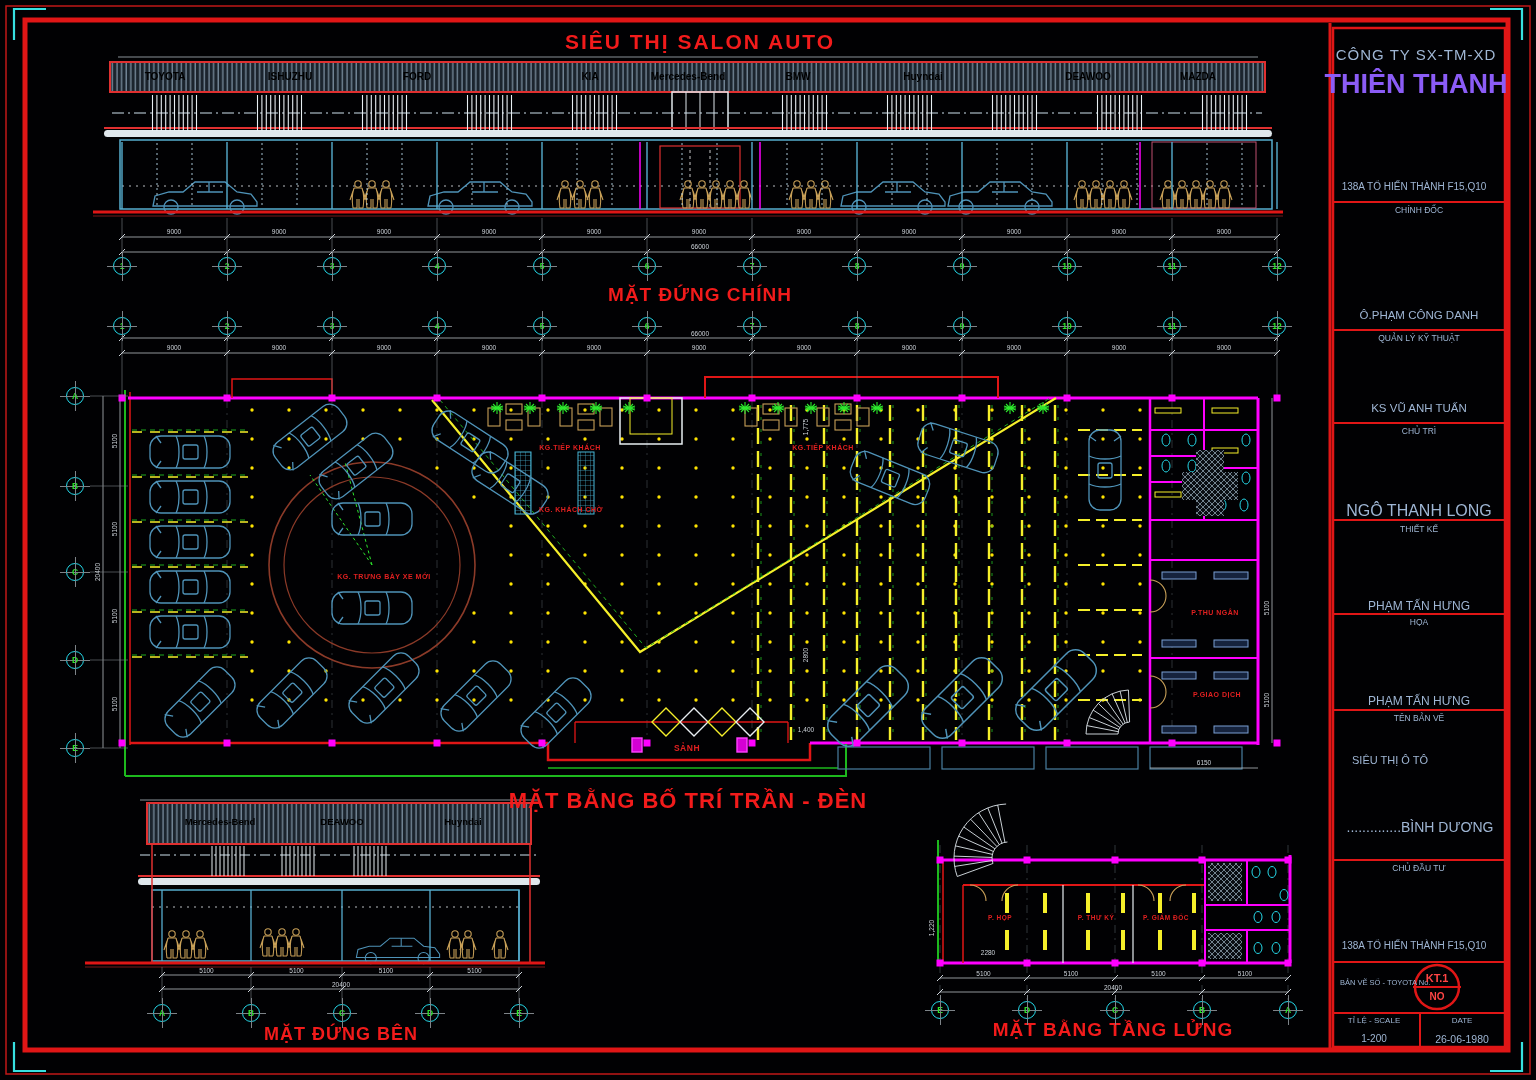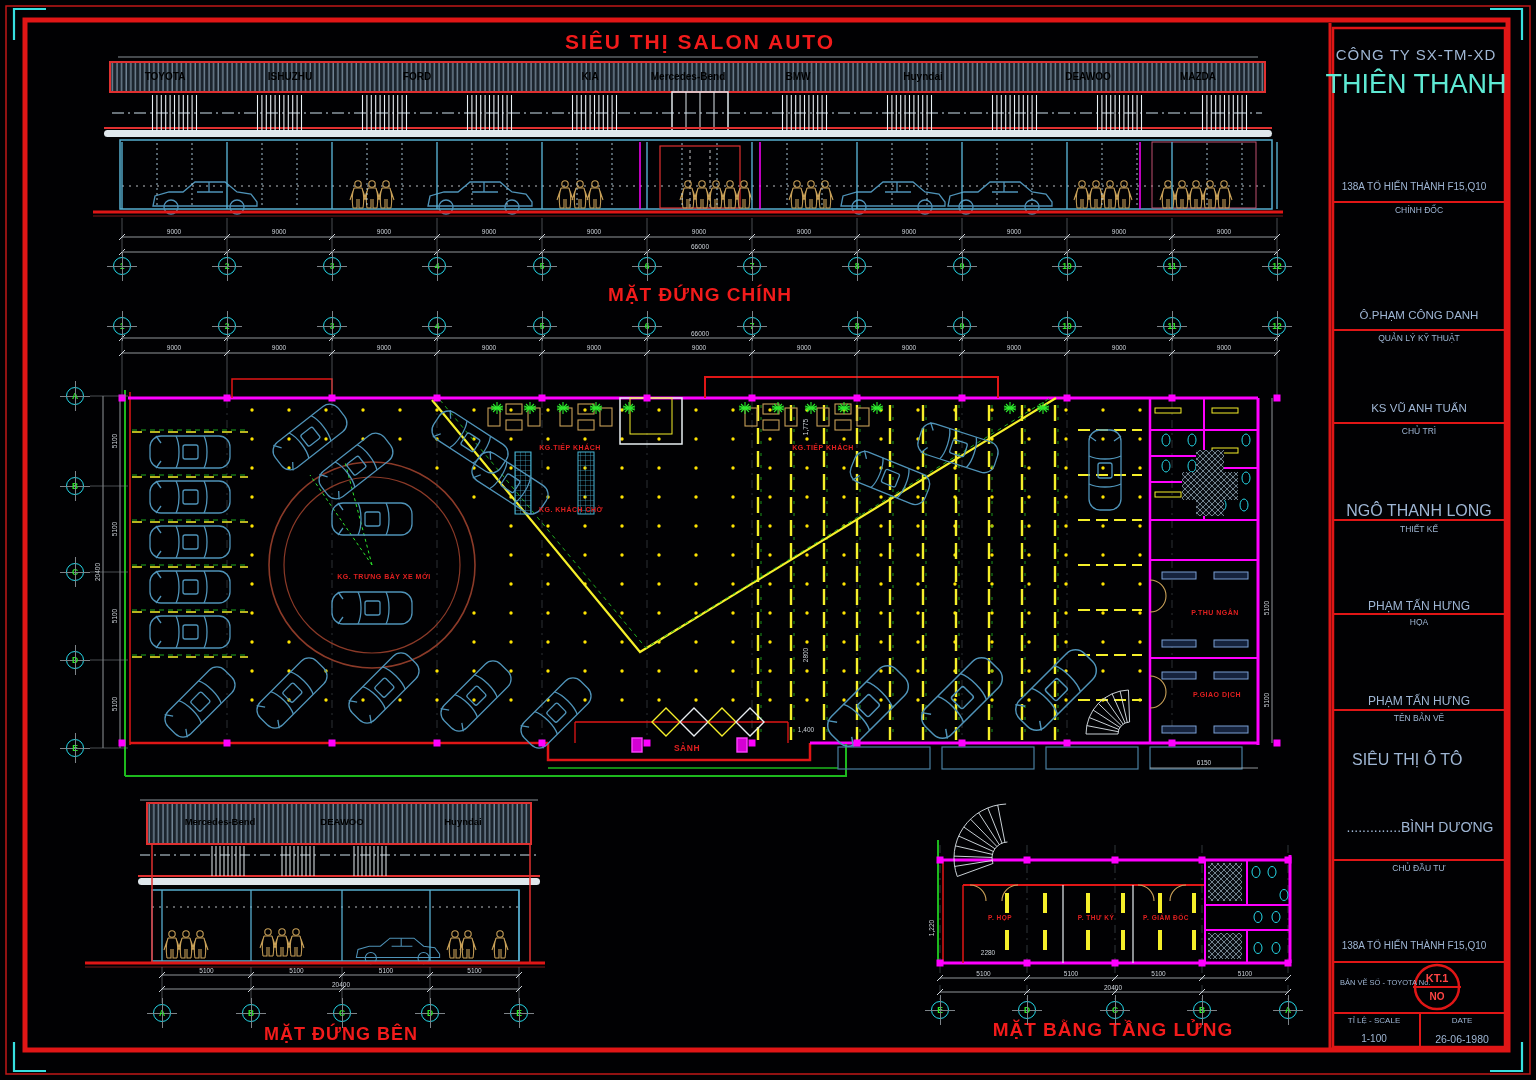--- a/index.html
+++ b/index.html
@@ -1062,56 +1062,57 @@
   <div class="lbl t-red" style="left:700px;top:294px;font-size:19px">MẶT ĐỨNG CHÍNH</div>
 
   <div class="lbl planlbl" style="left:570px;top:447px">KG.TIẾP KHÁCH</div>
   <div class="lbl planlbl" style="left:823px;top:447px">KG.TIẾP KHÁCH</div>
   <div class="lbl planlbl" style="left:571px;top:509px">KG. KHÁCH CHỜ</div>
   <div class="lbl planlbl" style="left:384px;top:576px">KG. TRƯNG BÀY XE MỚI</div>
   <div class="lbl planlbl" style="left:1215px;top:612px">P.THU NGÂN</div>
   <div class="lbl planlbl" style="left:1217px;top:694px">P.GIAO DỊCH</div>
   <div class="lbl planlbl" style="left:687px;top:748px;font-size:8.5px">SẢNH</div>
 
+  <div class="lbl t-red" style="left:688px;top:801px;font-size:22px">MẶT BẰNG BỐ TRÍ TRẦN - ĐÈN</div>
 
   <div class="lbl brand" style="left:220px;top:822px;font-size:9.5px">Mercedes-Bend</div>
   <div class="lbl brand" style="left:342px;top:822px;font-size:9.5px">DEAWOO</div>
   <div class="lbl brand" style="left:463px;top:822px;font-size:9.5px">Huyndai</div>
 
   <div class="lbl t-red" style="left:341px;top:1034px;font-size:18px">MẶT ĐỨNG BÊN</div>
 
   <div class="lbl planlbl" style="left:1000px;top:918px;font-size:6.5px">P. HỌP</div>
   <div class="lbl planlbl" style="left:1096px;top:918px;font-size:6.5px">P. THƯ KÝ</div>
   <div class="lbl planlbl" style="left:1166px;top:918px;font-size:6.5px">P. GIÁM ĐỐC</div>
 
   <div class="lbl t-red" style="left:1113px;top:1029px;font-size:19px">MẶT BẰNG TẦNG LỬNG</div>
 
   <div class="lbl tb" style="left:1416px;top:54px;font-size:15px;letter-spacing:1px">CÔNG TY SX-TM-XD</div>
-  <div class="lbl tb" style="left:1416px;top:84px;font-size:27px;font-weight:normal;color:#5eead4">THIÊN THANH</div>
+  <div class="lbl tb" style="left:1416px;top:84px;font-size:27px;font-weight:bold;color:#8b5cf6">THIÊN THANH</div>
   <div class="lbl tb" style="left:1414px;top:187px;font-size:10px">138A TỔ HIẾN THÀNH F15,Q10</div>
   <div class="lbl tb" style="left:1419px;top:210px;font-size:8.5px">CHÍNH ĐỐC</div>
   <div class="lbl tb" style="left:1419px;top:316px;font-size:11.5px">Ô.PHẠM CÔNG DANH</div>
   <div class="lbl tb" style="left:1419px;top:338px;font-size:8.5px">QUẢN LÝ KỸ THUẬT</div>
   <div class="lbl tb" style="left:1419px;top:409px;font-size:11.5px">KS VŨ ANH TUẤN</div>
   <div class="lbl tb" style="left:1419px;top:431px;font-size:8.5px">CHỦ TRÌ</div>
   <div class="lbl tb" style="left:1419px;top:511px;font-size:16px">NGÔ THANH LONG</div>
   <div class="lbl tb" style="left:1419px;top:529px;font-size:8.5px">THIẾT KẾ</div>
   <div class="lbl tb" style="left:1419px;top:606px;font-size:12px">PHẠM TẤN HƯNG</div>
   <div class="lbl tb" style="left:1419px;top:622px;font-size:8.5px">HỌA</div>
   <div class="lbl tb" style="left:1419px;top:701px;font-size:12px">PHẠM TẤN HƯNG</div>
   <div class="lbl tb" style="left:1419px;top:718px;font-size:8.5px">TÊN BẢN VẼ</div>
-  <div class="lbl-left tb" style="left:1352px;top:760px;font-size:16px">SIÊU THỊ Ô TÔ</div>
+  <div class="lbl-left tb" style="left:1352px;top:760px;font-size:11px">SIÊU THỊ Ô TÔ</div>
   <div class="lbl tb" style="left:1420px;top:827px;font-size:14px">..............BÌNH DƯƠNG</div>
   <div class="lbl tb" style="left:1419px;top:868px;font-size:8.5px">CHỦ ĐẦU TƯ</div>
   <div class="lbl tb" style="left:1414px;top:946px;font-size:10px">138A TỔ HIẾN THÀNH F15,Q10</div>
   <div class="lbl-left tb" style="left:1340px;top:983px;font-size:7.5px">BẢN VẼ SỐ  - TOYOTA No.</div>
   <div class="lbl" style="left:1437px;top:978px;font-size:11px;color:#ff4545;font-weight:bold">KT.1</div>
   <div class="lbl" style="left:1437px;top:997px;font-size:10px;color:#ff4545;font-weight:bold">NO</div>
   <div class="lbl tb" style="left:1374px;top:1021px;font-size:8px">TỈ LỆ - SCALE</div>
-  <div class="lbl tb" style="left:1374px;top:1039px;font-size:10px">1-100</div>
+  <div class="lbl tb" style="left:1374px;top:1039px;font-size:10px">1-200</div>
   <div class="lbl tb" style="left:1462px;top:1021px;font-size:8px">DATE</div>
   <div class="lbl tb" style="left:1462px;top:1039px;font-size:10.5px">26-06-1980</div>
 
 <div class="bubble" style="left: 113px; top: 257px;">
         <span>1</span>
       </div>
       <div class="bubble" style="left: 113px; top: 317px;">
         <span>1</span>
       </div>
       <div class="bubble" style="left: 218px; top: 257px;">

